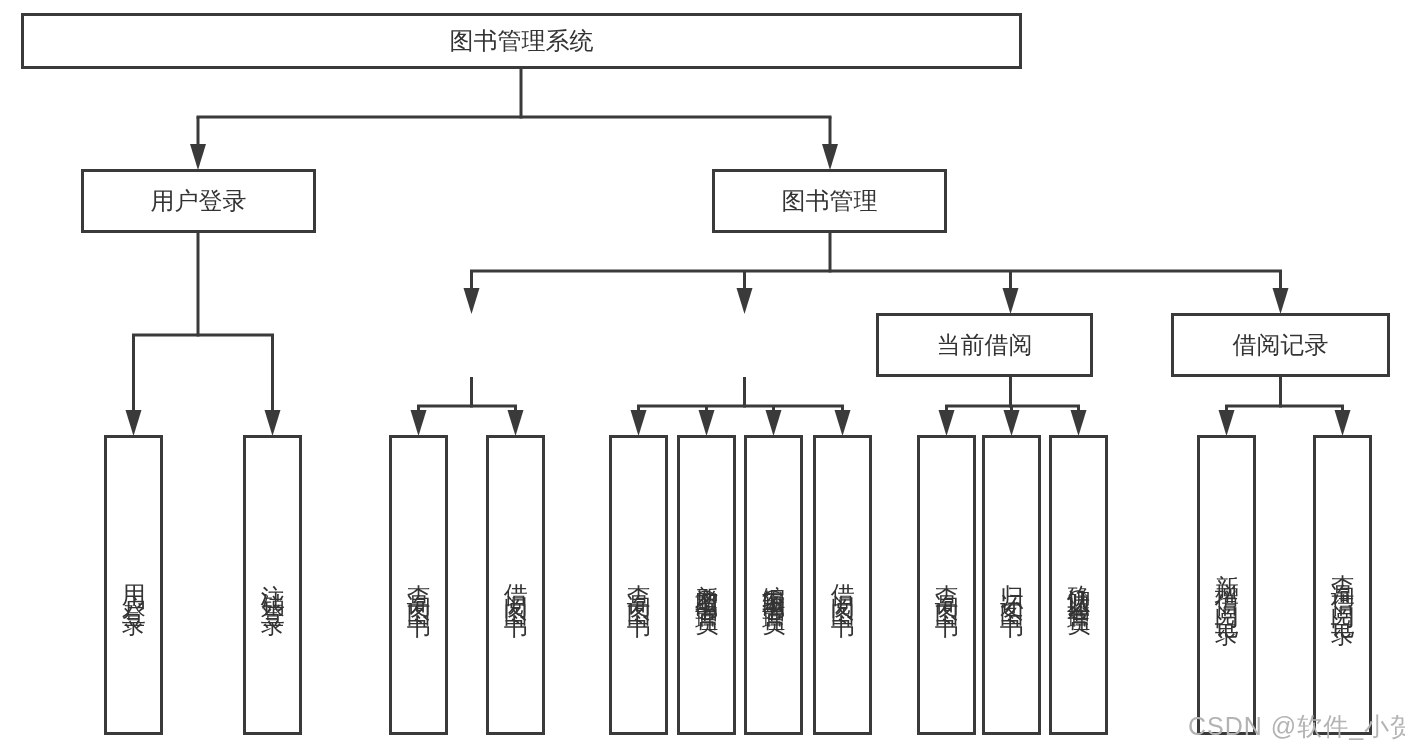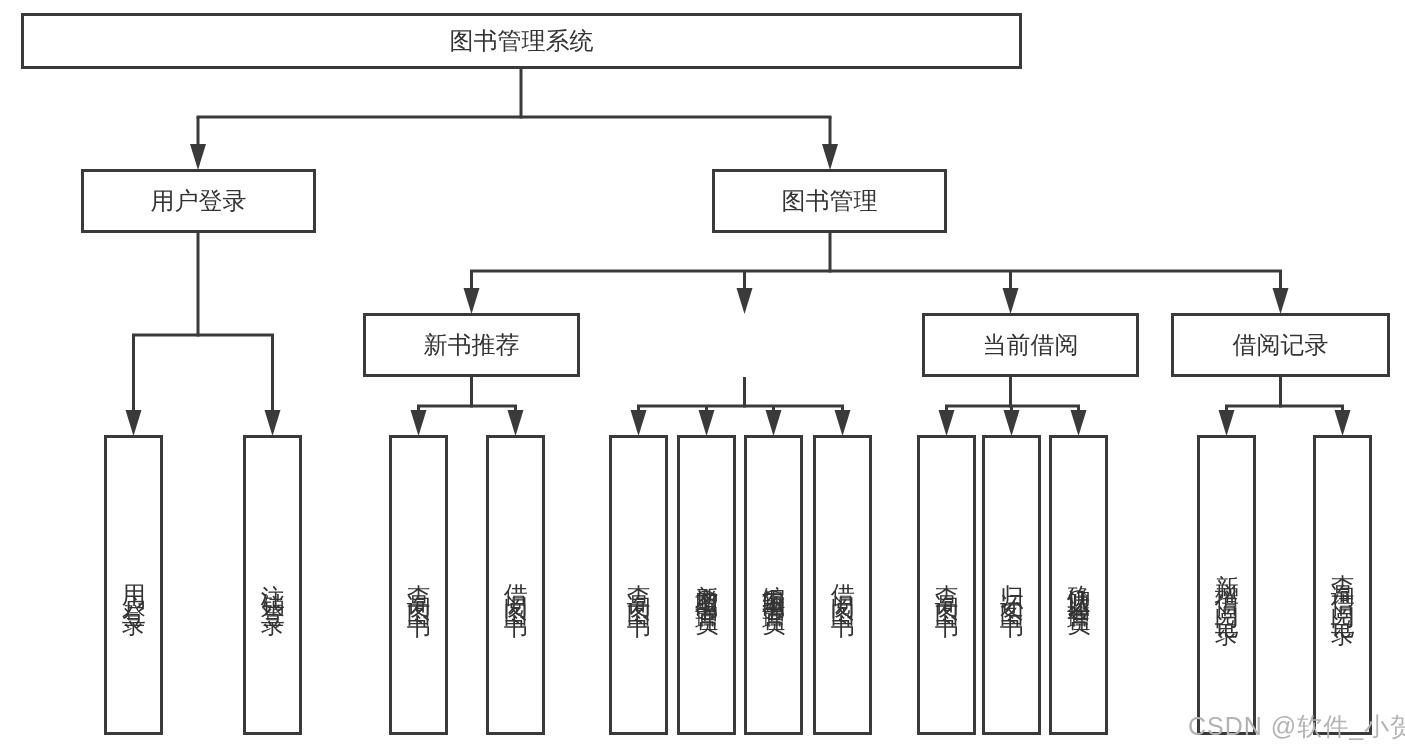--- a/index.html
+++ b/index.html
@@ -121,24 +121,21 @@
     <span>图书管理系统</span>
   </div>
 
   <div class="node" style="left:81px;top:169px;width:235px;height:64px;">
     <span>用户登录</span>
   </div>
   <div class="node" style="left:712px;top:169px;width:235px;height:64px;justify-content:center;">
     <span>图书管理</span>
   </div>
 
-  <div class="node" style="left:363px;top:313px;width:217px;height:64px;">
-    <span>新书推荐</span>
-  </div>
-  <div class="node" style="left:922px;top:313px;width:217px;height:64px;">
+  <div class="node" style="left:876px;top:313px;width:217px;height:64px;">
     <span>当前借阅</span>
   </div>
   <div class="node" style="left:1171px;top:313px;width:219px;height:64px;">
     <span>借阅记录</span>
   </div>
 
   <div class="node leaf" style="left:104px;top:435px;width:59px;height:300px;">
     <span>用户登录</span>
   </div>
   <div class="node leaf" style="left:243px;top:435px;width:59px;height:300px;">

